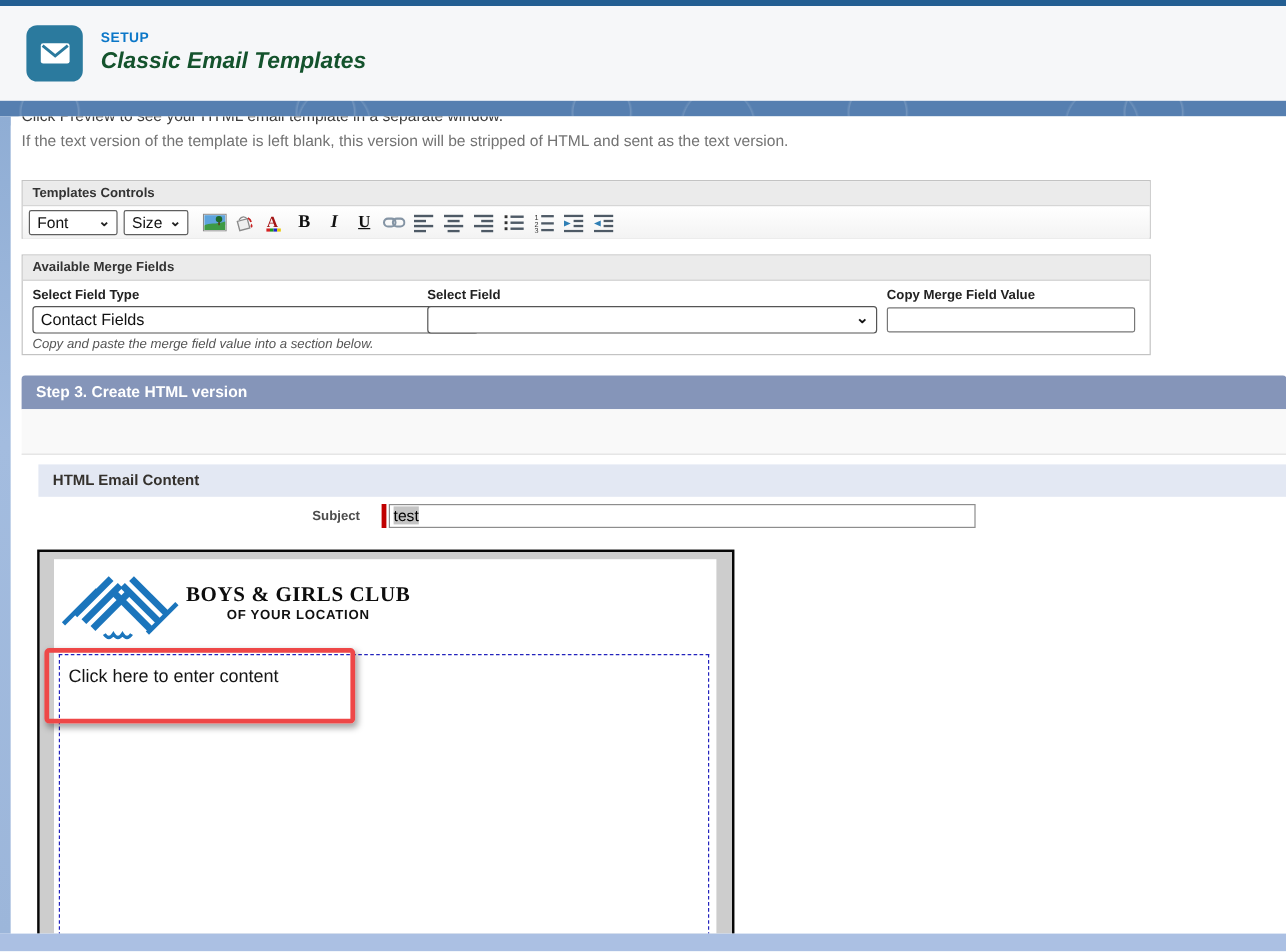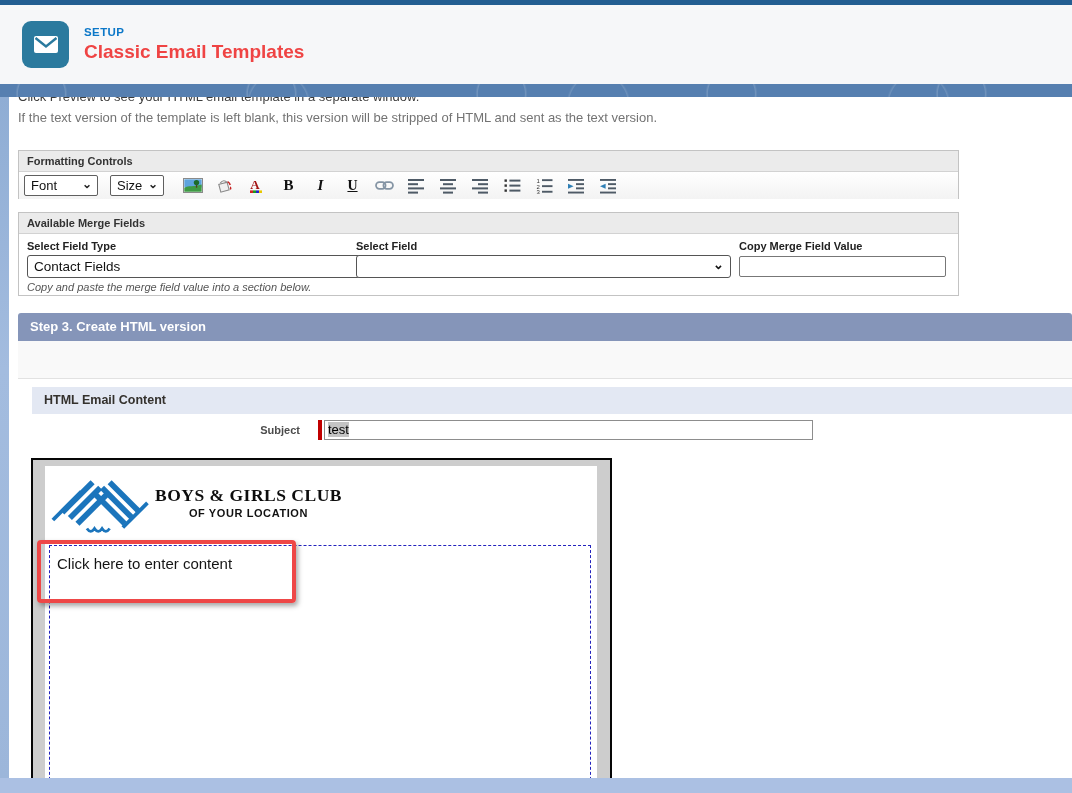--- a/index.html
+++ b/index.html
@@ -14,41 +14,41 @@
       radial-gradient(circle at 87% 65%, transparent 29px, rgba(255,255,255,.13) 30px, transparent 32px),
       var(--header-blue,#567fb0);
     background-size:230px 120px,150px 90px,320px 160px;}
   .hdr-strip{position:absolute;top:0;left:0;right:0;height:5px;background:var(--header-strip,#235e92);}
   .hdr-card{position:absolute;top:5px;left:0;right:0;height:79px;background:#f6f7f9;
     display:flex;align-items:center;padding-left:22px;box-sizing:border-box;}
   .tile{width:47px;height:47px;border-radius:9px;background:var(--tile-teal,#2b7a9e);
     display:flex;align-items:center;justify-content:center;flex:0 0 auto;}
   .hdr-text{margin-left:15px;}
   .eyebrow{font-size:11.5px;font-weight:bold;color:var(--setup-blue,#0b77c8);letter-spacing:.4px;margin-bottom:3px;}
-  .title{font-size:19px;font-weight:bold;color:#ef4444;}
+  .title{font-size:19px;font-weight:bold;color:#14532d;font-style:italic;}
 
   .left-strip{position:absolute;left:0;top:97px;width:9px;height:681px;
     background:linear-gradient(180deg,#8fadd4,#a3bcdf 40%,#9cb6da);}
   .bottom-bar{position:absolute;left:0;top:778px;right:0;height:15px;background:var(--page-blue,#abc0e3);}
 
   
   .panel{position:absolute;left:9px;top:97px;right:0;height:681px;background:#fff;
     border-top-left-radius:8px;overflow:hidden;}
   .intro1{position:absolute;left:9px;top:-8px;font-size:13px;color:#3d3d3d;white-space:nowrap;}
   .intro2{position:absolute;left:9px;top:13px;font-size:13px;color:#737373;white-space:nowrap;}
 
   .box{position:absolute;left:9px;width:941px;border:1px solid #c3c3c3;background:#fff;box-sizing:border-box;}
   .box-fmt{top:53px;height:49px;}
   .box-mrg{top:115px;height:84px;}
   .box-hd{height:20px;background:#ebebeb;border-bottom:1px solid #d2d2d2;font-size:11px;font-weight:bold;
     color:#333;line-height:20px;padding-left:8px;}
 
   
   .toolbar{height:27px;display:flex;align-items:center;padding-left:5px;
-    background:linear-gradient(#ffffff,#f3f3f3);gap:7px;}
+    background:linear-gradient(#ffffff,#f3f3f3);}
   .fake-sel{height:21px;border:1px solid #5f5f5f;border-radius:2px;background:#fff;display:flex;
     align-items:center;font-size:13px;color:#111;padding:0 5px 0 6px;box-sizing:border-box;cursor:default;}
   .fake-sel::after{content:"⌄";font-size:12px;font-weight:bold;margin-left:auto;padding-left:5px;
     transform:translateY(-2px);color:#222;}
   .sel-font{width:74px;margin-right:5px;}
   .sel-size{width:54px;margin-right:9px;}
   .tb{width:25px;height:22px;display:flex;align-items:center;justify-content:center;cursor:pointer;}
   .glyph-b{font-family:"Liberation Serif",serif;font-weight:bold;font-size:15px;color:#111;}
   .glyph-i{font-family:"Liberation Serif",serif;font-style:italic;font-weight:bold;font-size:15px;color:#111;}
   .glyph-u{font-family:"Liberation Serif",serif;font-weight:bold;font-size:14px;text-decoration:underline;color:#111;}
@@ -117,21 +117,21 @@
     </div>
   </div>
 
   <div class="left-strip"></div>
 
   <div class="panel">
     <div class="intro1">Click Preview to see your HTML email template in a separate window.</div>
     <div class="intro2">If the text version of the template is left blank, this version will be stripped of HTML and sent as the text version.</div>
 
     <div class="box box-fmt">
-      <div class="box-hd">Formatting Controls</div>
+      <div class="box-hd">Templates Controls</div>
       <div class="toolbar">
         <div class="fake-sel sel-font">
           <span>Font</span>
           </div>
         <div class="fake-sel sel-size">
           <span>Size</span>
           </div>
 
         <div class="tb">
           <svg width="20" height="15" viewBox="0 0 20 15">

